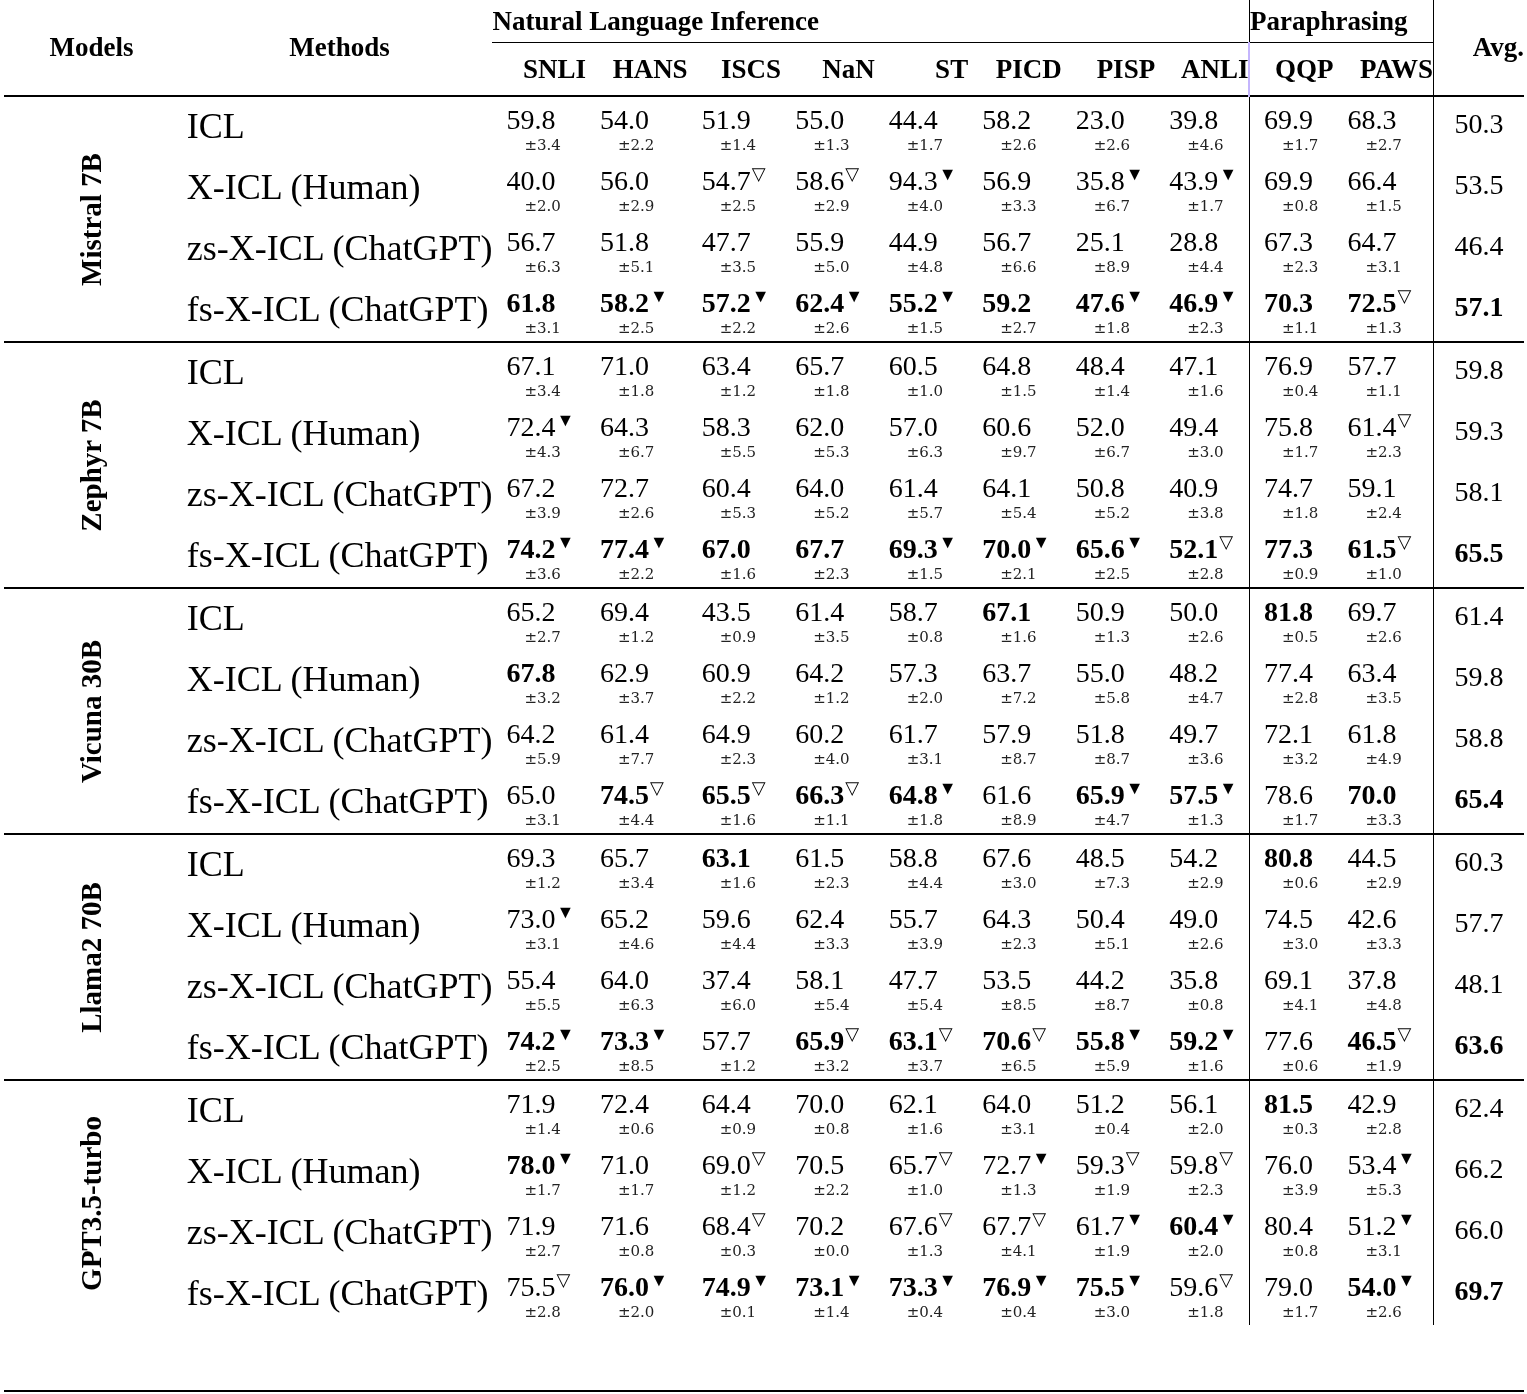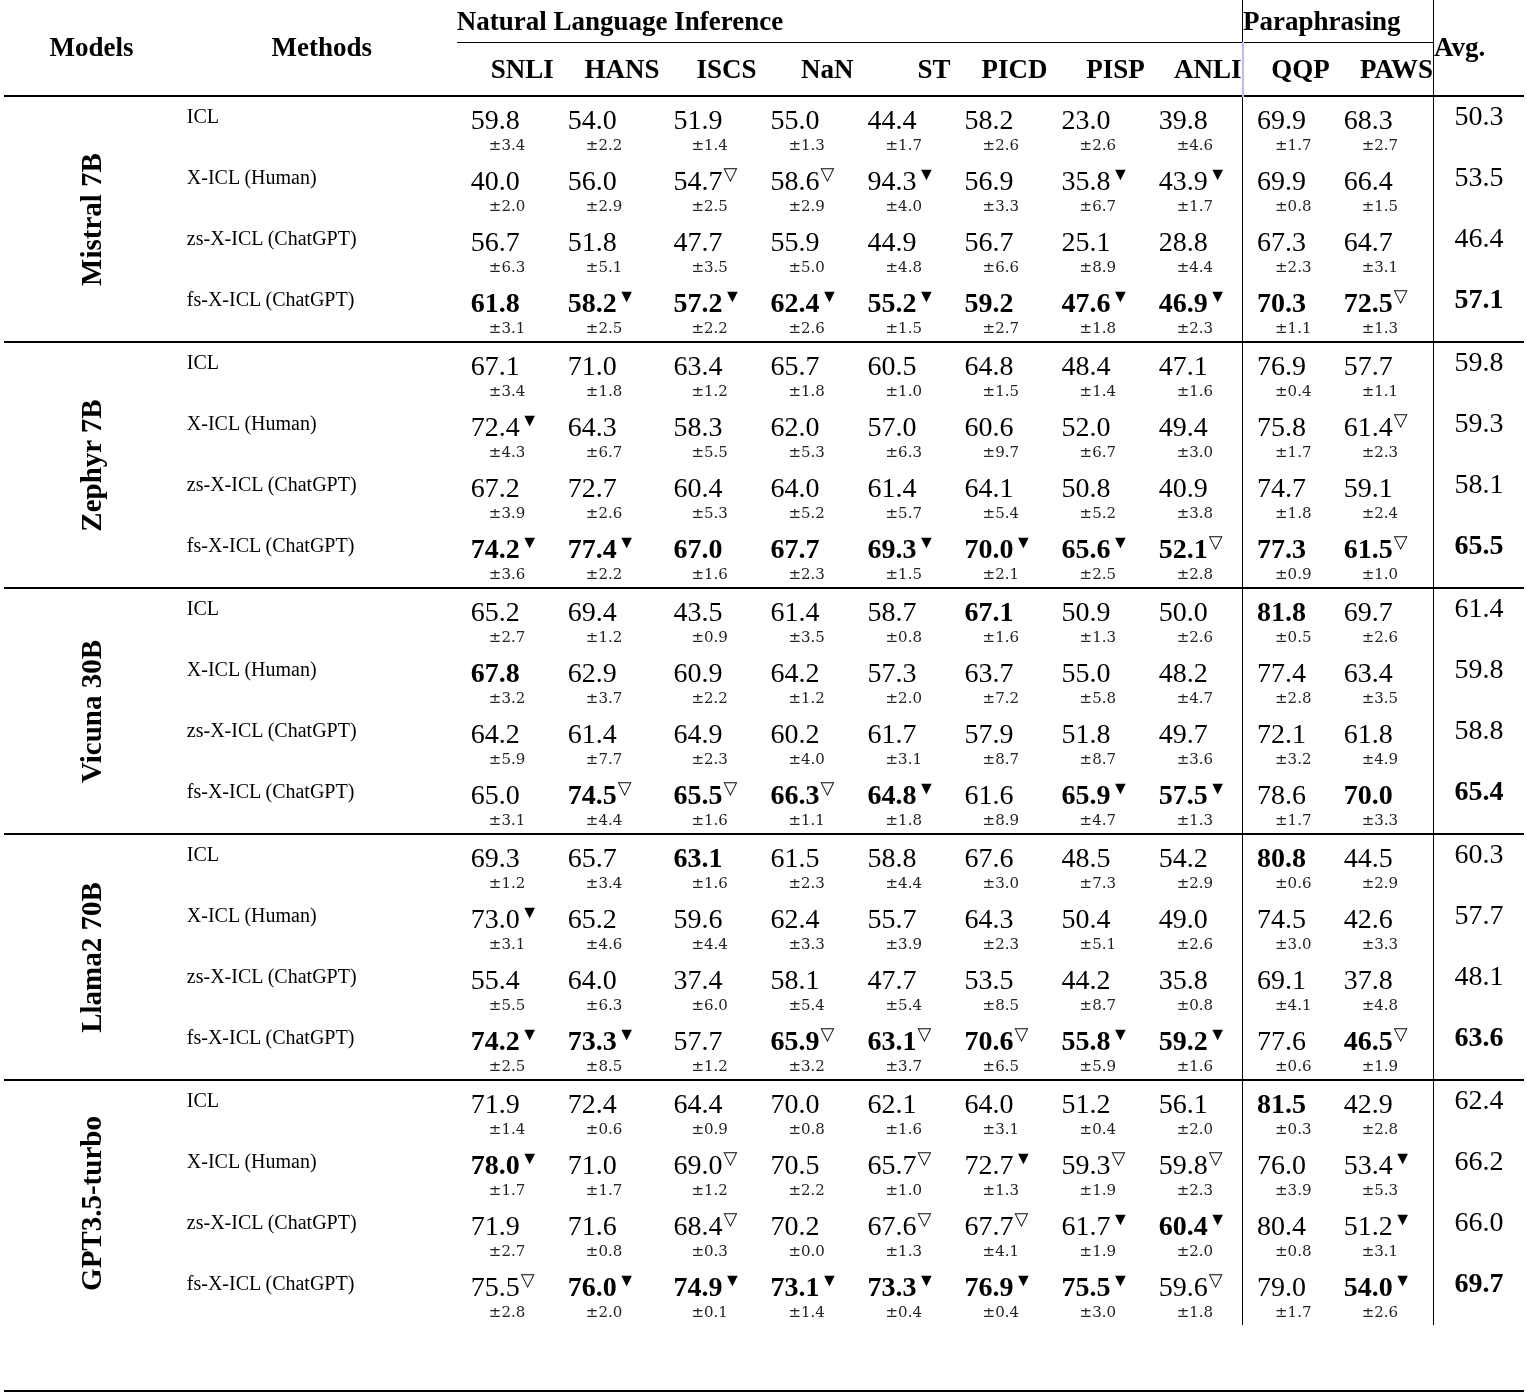--- a/index.html
+++ b/index.html
@@ -6,33 +6,33 @@
   body { width:1527px; height:1394px; overflow:hidden; font-family:"Liberation Serif","DejaVu Serif",serif; color:#000; }
   .wrap { position:relative; width:1527px; height:1394px; }
   table { border-collapse:collapse; position:absolute; left:4px; top:0; width:1520px; }
   th { font-weight:bold; font-size:27px; padding:0; }
   td { padding:0; font-size:28px; vertical-align:top; }
   .hdr1 th { height:42px; }
   .hdr2 th { height:52px; }
   .models-h { width:130px; text-align:center; }
   .methods-h { width:270px; text-align:center; padding-left:8px; }
   .group-h { text-align:left; border-bottom:1.5px solid #000; }
-  .avg-h { text-align:left; width:90px; }
+  .avg-h { text-align:right; width:90px; }
   .ds { text-align:right; padding-left:14px; }
   .ds-first-para { border-left:2px solid #c4b5fd; }
   .sep-top td { border-top:2px solid #000; }
   .model-cell { text-align:center; vertical-align:middle; width:130px; }
   .model-name { display:inline-block; transform:rotate(-90deg); white-space:nowrap; font-weight:bold; font-size:29px; }
-  .method { font-size:20px; padding-left:8px; padding-top:8px; white-space:nowrap; }
+  .method { font-size:36px; padding-left:8px; padding-top:8px; white-space:nowrap; }
   .cell { padding-left:14px; padding-top:8px; height:53px; position:relative; }
   .val { display:block; line-height:30px; }
   .val.bold { font-weight:bold; }
   .mark { font-size:18px; vertical-align:super; line-height:0; margin-left:1px; }
   .std { display:block; font-family:"DejaVu Serif",serif; font-size:15px; line-height:20px; padding-left:18px; color:#222; }
-  .avgcell { text-align:center; padding-top:4px; }
+  .avgcell { text-align:center; padding-top:12px; }
   .vline-l { border-left:1px solid #000; }
   .bottom-rule { position:absolute; left:4px; width:1520px; top:1390px; border-top:2.5px solid #000; }
 </style>
 </head>
 <body>
 
 <div class="wrap">
   <table>
     <thead>
       <tr class="hdr1">

